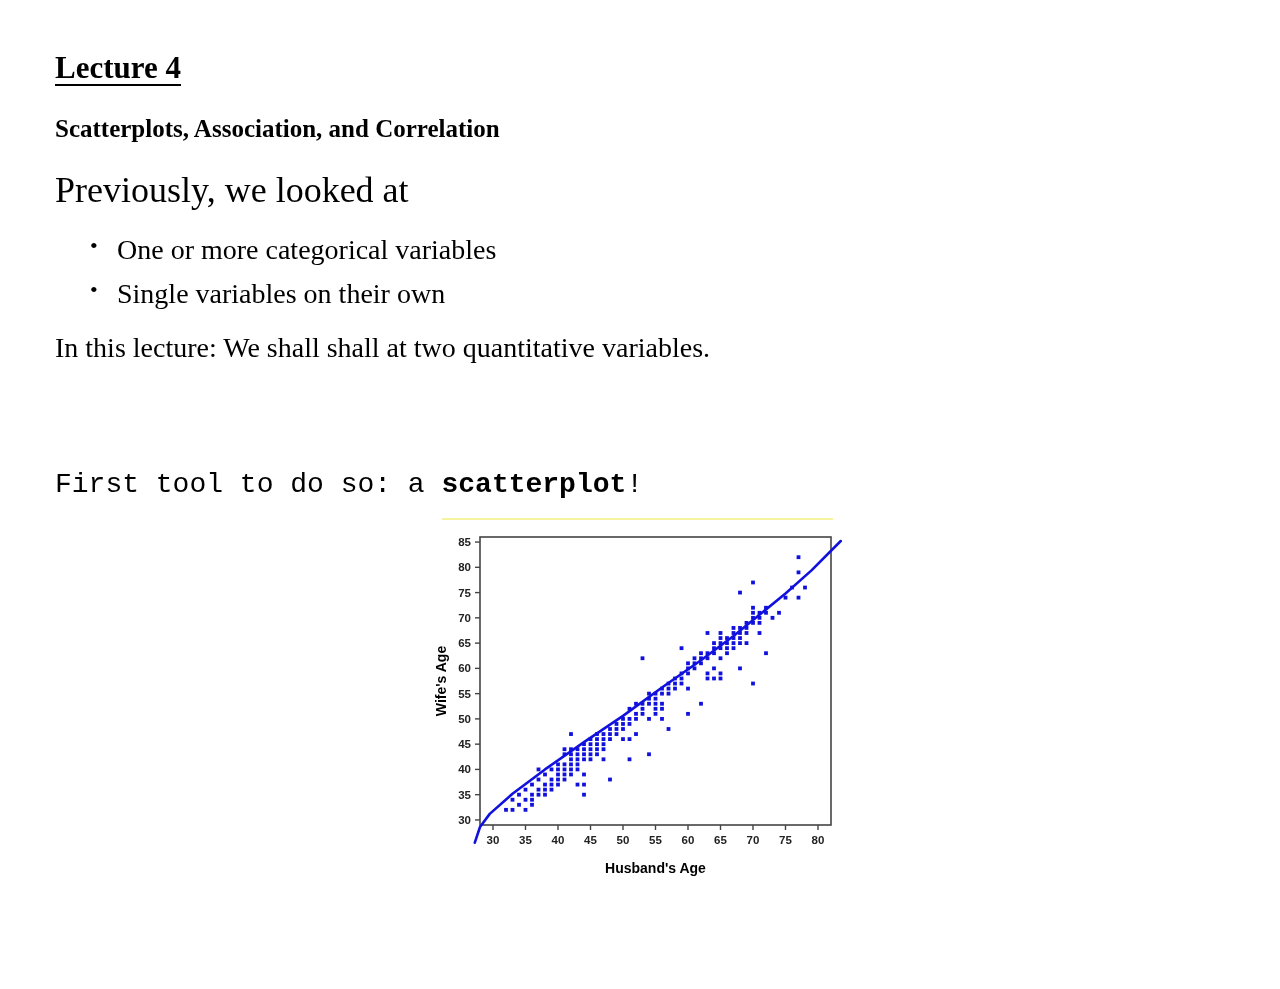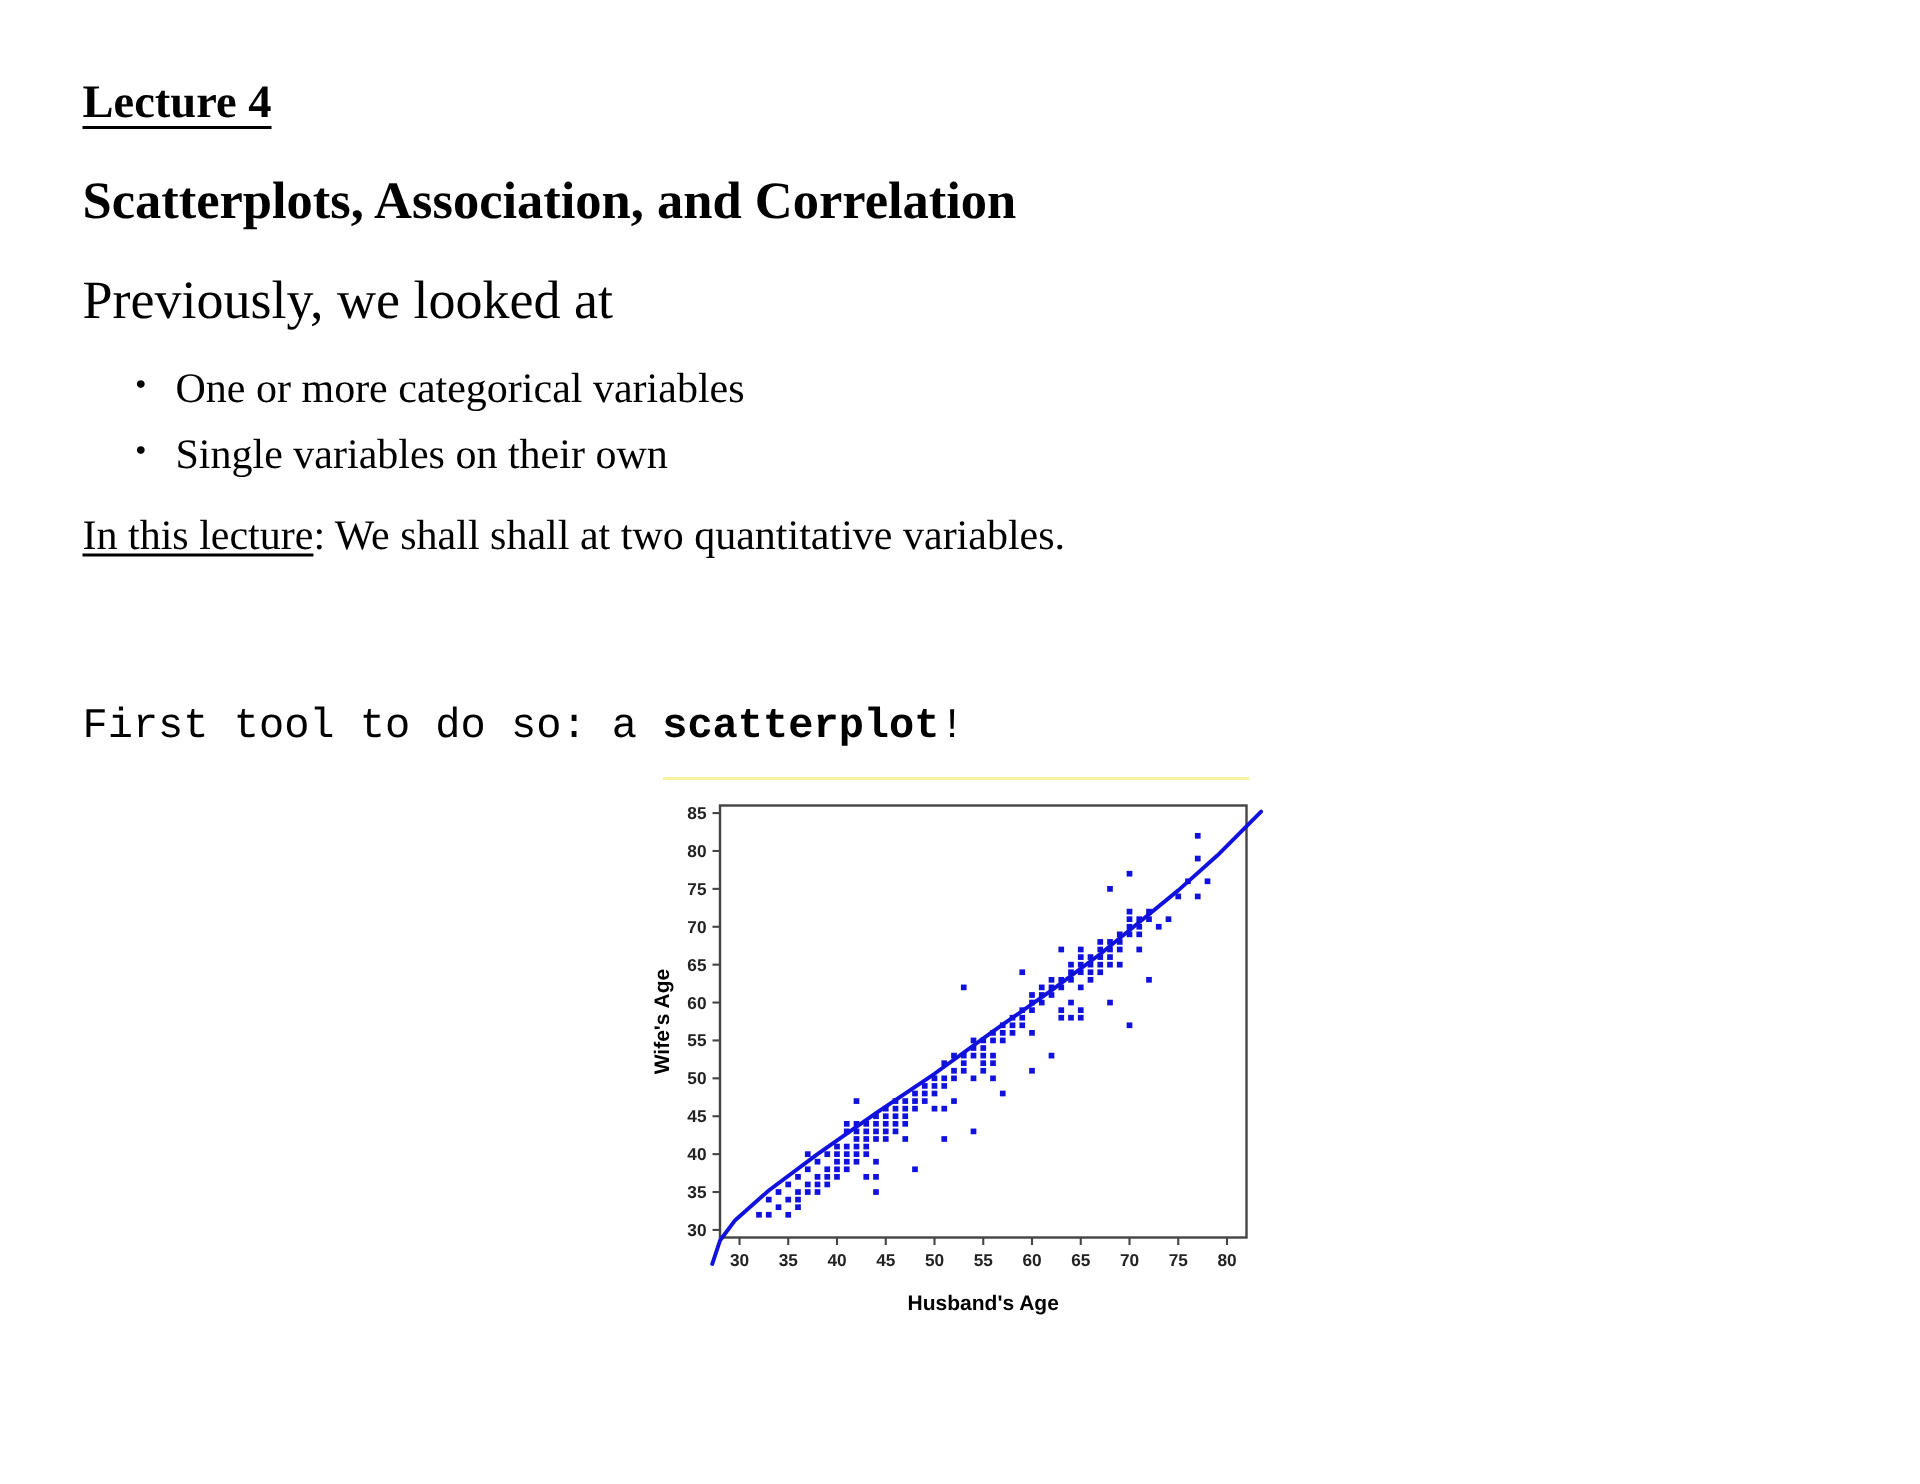--- a/index.html
+++ b/index.html
@@ -40,21 +40,21 @@
     margin: 0 0 30px 0;
     display: inline-block;
     border-bottom: 2.6px solid #000;
     padding-bottom: 1px;
   }
   .title-wrap { display: block; }
 
   .slide-heading {
     font-family: "Liberation Serif", "DejaVu Serif", serif;
     font-weight: bold;
-    font-size: 35px;
+    font-size: 25px;
     line-height: 1.0;
     margin: 0 0 31px 0;
   }
 
   .para {
     font-size: 36px;
     line-height: 1.0;
     margin: 0 0 28px 0;
   }
 
@@ -77,21 +77,20 @@
     top: -1px;
     font-size: 22px;
   }
 
   .lecture-note {
     font-size: 28px;
     line-height: 1.0;
     margin: 0;
   }
   .underline-span {
-    text-decoration: underline;
     text-underline-offset: 3px;
   }
 
   .first-tool {
     position: absolute;
     left: 55px;
     top: 471px;
     font-size: 28px;
     line-height: 1.0;
     margin: 0;

